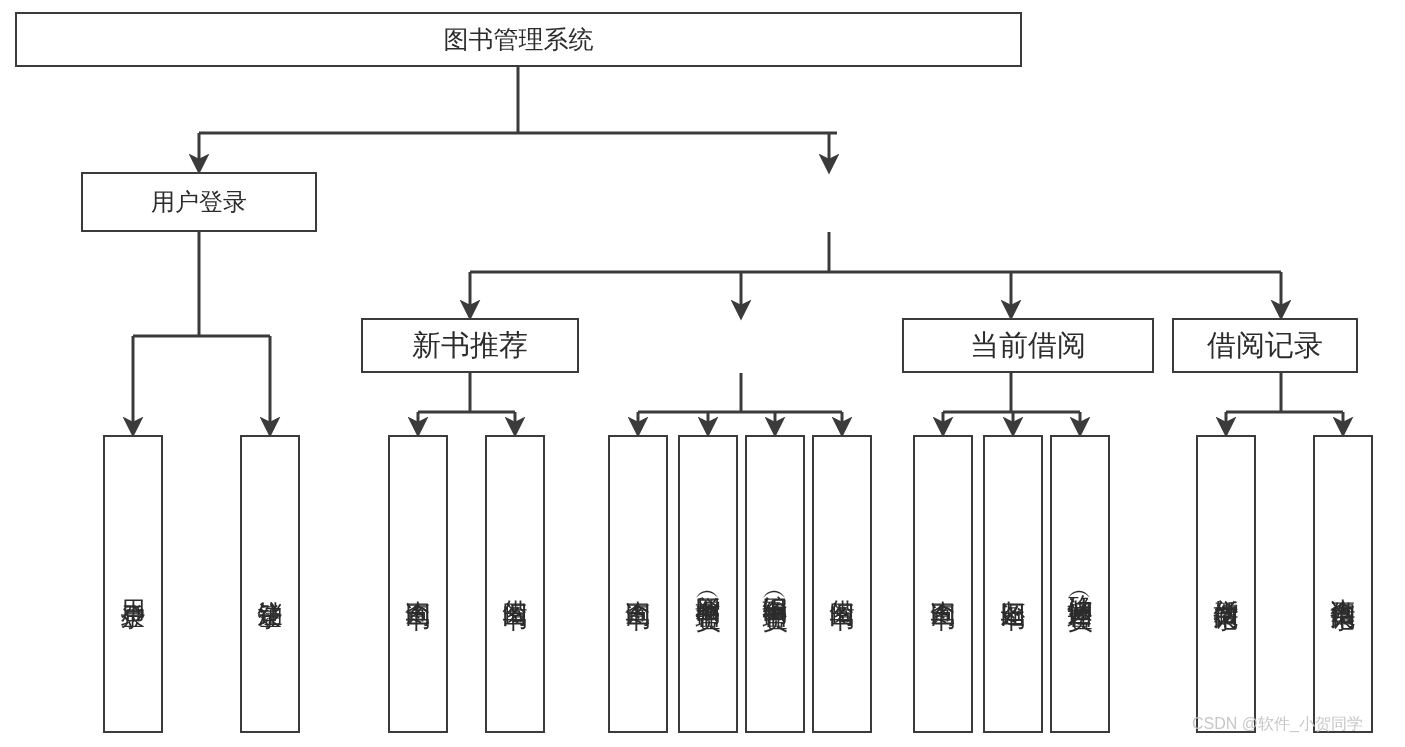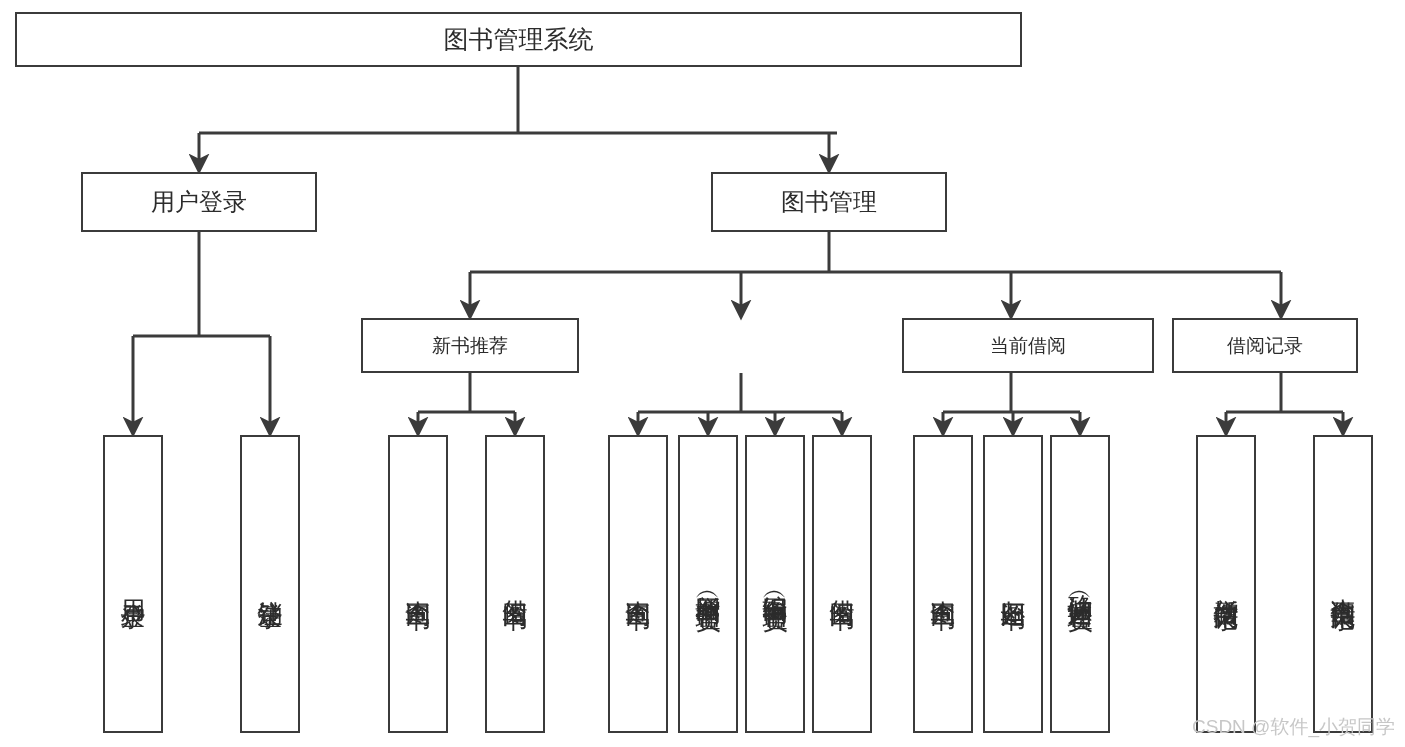--- a/index.html
+++ b/index.html
@@ -41,36 +41,36 @@
   }
   .node-label {
     color: #2c2c2c;
     font-family: "Liberation Sans", "DejaVu Sans", sans-serif;
     line-height: 1.14;
     white-space: nowrap;
     text-align: left;
   }
   .level-root .node-label { font-size: 25px; }
   .level-2 .node-label { font-size: 24px; }
-  .level-3 .node-label { font-size: 19px; }
+  .level-3 .node-label { font-size: 29px; }
   .leaf .node-label {
     writing-mode: vertical-rl;
     text-orientation: upright;
     font-size: 25px;
     letter-spacing: 2px;
     line-height: 1;
   }
   .leaf {
     align-items: center;
     justify-content: center;
   }
   .watermark {
     position: absolute;
     color: #c7c7c7;
-    font-size: 19px;
+    font-size: 16px;
     font-family: "Liberation Sans", "DejaVu Sans", sans-serif;
     white-space: nowrap;
     user-select: none;
   }
 </style>
 </head>
 <body>
 
 <div id="diagram-root">
 
@@ -136,23 +136,20 @@
     </g>
   </svg>
 
   <div class="node-box level-root" id="node-root" style="left: 15px; top: 12px; width: 1007px; height: 55px;">
     <span class="node-label">图书管理系统</span>
   </div>
 
   <div class="node-box level-2" id="node-l2-0" style="left: 81px; top: 172px; width: 236px; height: 60px;">
     <span class="node-label">用户登录</span>
   </div>
-  <div class="node-box level-2" id="node-l2-1" style="left: 711px; top: 172px; width: 236px; height: 60px;">
-    <span class="node-label">图书管理</span>
-  </div>
 
   <div class="node-box level-3" id="node-l3-0" style="left: 361px; top: 318px; width: 218px; height: 55px;">
     <span class="node-label">新书推荐</span>
   </div>
   <div class="node-box level-3" id="node-l3-2" style="left: 902px; top: 318px; width: 252px; height: 55px;">
     <span class="node-label">当前借阅</span>
   </div>
   <div class="node-box level-3" id="node-l3-3" style="left: 1172px; top: 318px; width: 186px; height: 55px;">
     <span class="node-label">借阅记录</span>
   </div>

